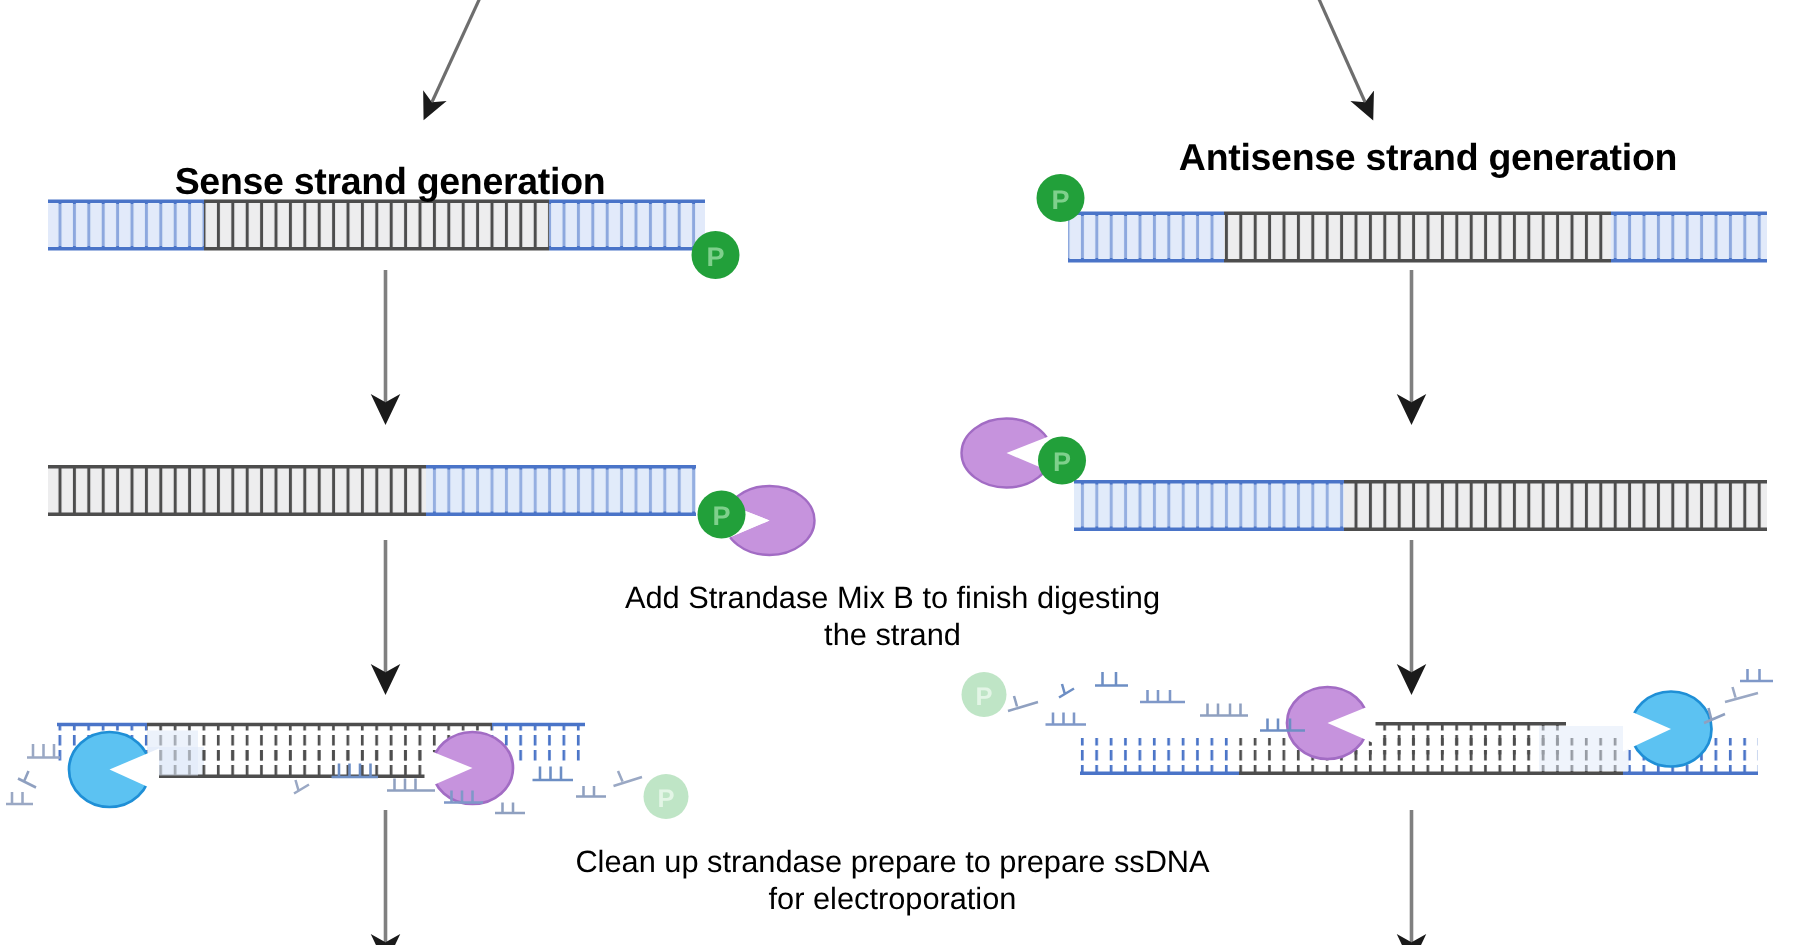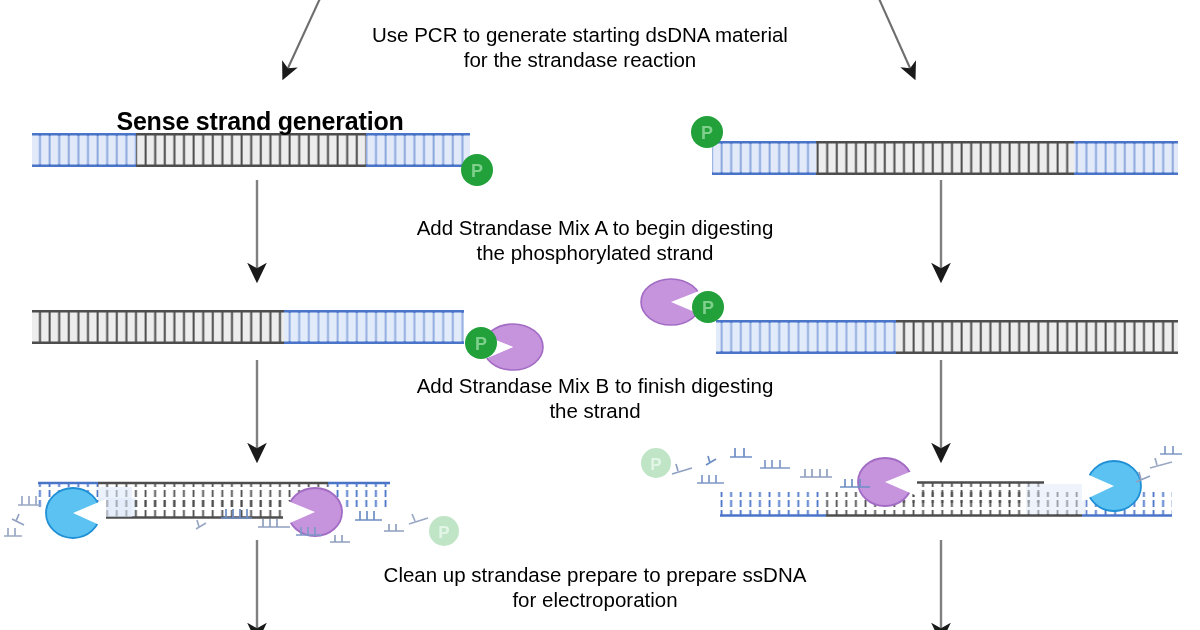--- a/index.html
+++ b/index.html
@@ -287,28 +287,25 @@
       <g stroke="#7f98c8">
         <path d="M1160,454 L1182,454 M1165,454 L1165,446 M1173,454 L1173,446"></path>
       </g>
     </g>
     <g>
       <circle cx="656" cy="463" r="15" fill="#bfe5c6"></circle>
       <text x="656" y="470" font-family="'Liberation Sans',sans-serif" font-size="17" font-weight="bold" text-anchor="middle" fill="#e3f5e6">P</text>
     </g>
   </svg>
 
-  <div class="lbl step-text" style="left:230px;top:22px;width:700px;">Use PCR to generate starting dsDNA material
-for the strandase reaction</div>
 
   <div class="lbl col-title" style="left:40px;top:106px;width:440px;">Sense strand generation</div>
 
-
-  <div class="lbl step-text" style="left:290px;top:215px;width:610px;">Add Strandase Mix A to begin digesting
-the phosphorylated strand</div>
-
-  <div class="lbl step-text" style="left:290px;top:373px;width:610px;">Add Strandase Mix B to finish digesting
+  <div class="lbl col-title" style="left:722px;top:90px;width:460px;">Antisense strand generation</div>
+
+
+  <div class="lbl step-text" style="left:290px;top:386px;width:610px;">Add Strandase Mix B to finish digesting
 the strand</div>
 
   <div class="lbl step-text" style="left:270px;top:562px;width:650px;">Clean up strandase prepare to prepare ssDNA
 for electroporation</div>
 
 </div>
 
 </body></html>

